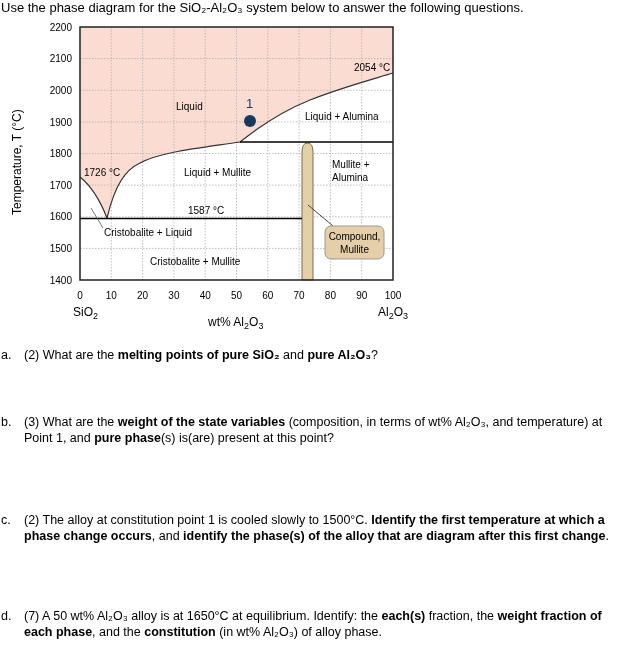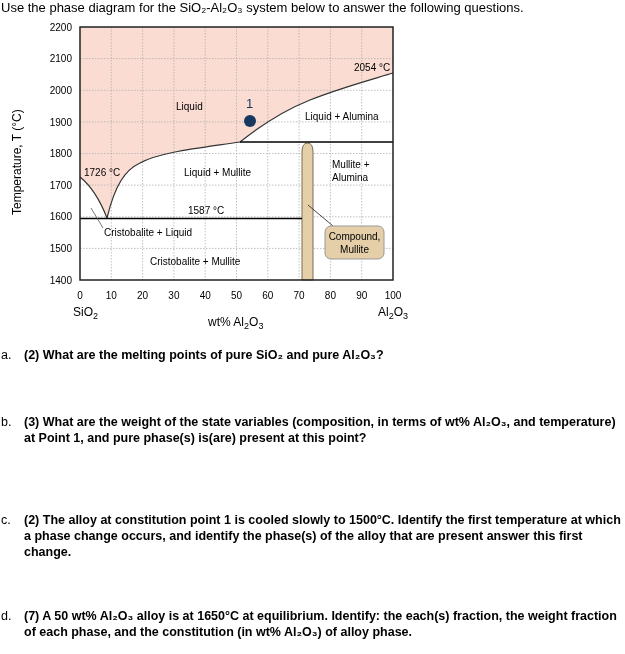--- a/index.html
+++ b/index.html
@@ -1,20 +1,20 @@
 <!DOCTYPE html>
 <html><head>
 <meta charset="utf-8">
 <style>
   html, body { margin:0; padding:0; background:#fff; }
   body { width:625px; height:654px; position:relative; overflow:hidden; font-family:"Liberation Sans", sans-serif; color:#000; }
   .intro { position:absolute; left:1px; top:0px; font-size:13px; white-space:nowrap; }
   .q { position:absolute; left:0; width:625px; font-size:12.5px; line-height:16px; }
   .q .lbl { position:absolute; left:1px; top:0; }
-  .q .txt { position:absolute; left:24px; right:2px; top:0;font-weight:bold; }
+  .q .txt { position:absolute; left:24px; right:2px; top:0; }
   svg text { font-family:"Liberation Sans", sans-serif; }
 </style>
 </head>
 <body>
 
 <div class="intro">Use the phase diagram for the SiO₂-Al₂O₃ system below to answer the following questions.</div>
 
 <svg width="625" height="340" style="position:absolute;left:0;top:0;">
 
   <path d="M80,27 L393,27 L393,73 C370,80 340,88 310,100 C285,110 265,122 240,142 C200,148 160,152 140,163 C125,170 115,185 107,218 C100,200 90,185 80,177 Z" fill="#fadcd2"></path>
@@ -105,19 +105,19 @@
   <span class="txt"><span>(2) What are the </span><b>melting points of pure SiO₂</b><span> and </span><b>pure Al₂O₃</b><span>?</span></span>
 </div>
 
 <div class="q" style="top:414px;">
   <span class="lbl">b.</span>
   <span class="txt"><span>(3) What are the </span><b>weight of the state variables</b><span> (composition, in terms of wt% Al₂O₃, and temperature) at Point 1, and </span><b>pure phase</b><span>(s) is(are) present at this point?</span></span>
 </div>
 
 <div class="q" style="top:512px;">
   <span class="lbl">c.</span>
-  <span class="txt"><span>(2) The alloy at constitution point 1 is cooled slowly to 1500°C. </span><b>Identify the first temperature at which a phase change occurs</b><span>, and </span><b>identify the phase(s) of the alloy that are present answer this first change</b><span>.</span></span>
+  <span class="txt"><span>(2) The alloy at constitution point 1 is cooled slowly to 1500°C. </span><b>Identify the first temperature at which a phase change occurs</b><span>, and </span><b>identify the phase(s) of the alloy that are diagram after this first change</b><span>.</span></span>
 </div>
 
 <div class="q" style="top:608px;">
   <span class="lbl">d.</span>
   <span class="txt"><span>(7) A 50 wt% Al₂O₃ alloy is at 1650°C at equilibrium.  Identify: the </span><b>each(s)</b><span> fraction, the </span><b>weight fraction of each phase</b><span>, and the </span><b>constitution</b><span> (in wt% Al₂O₃) of alloy phase.</span></span>
 </div>
 
 </body></html>

